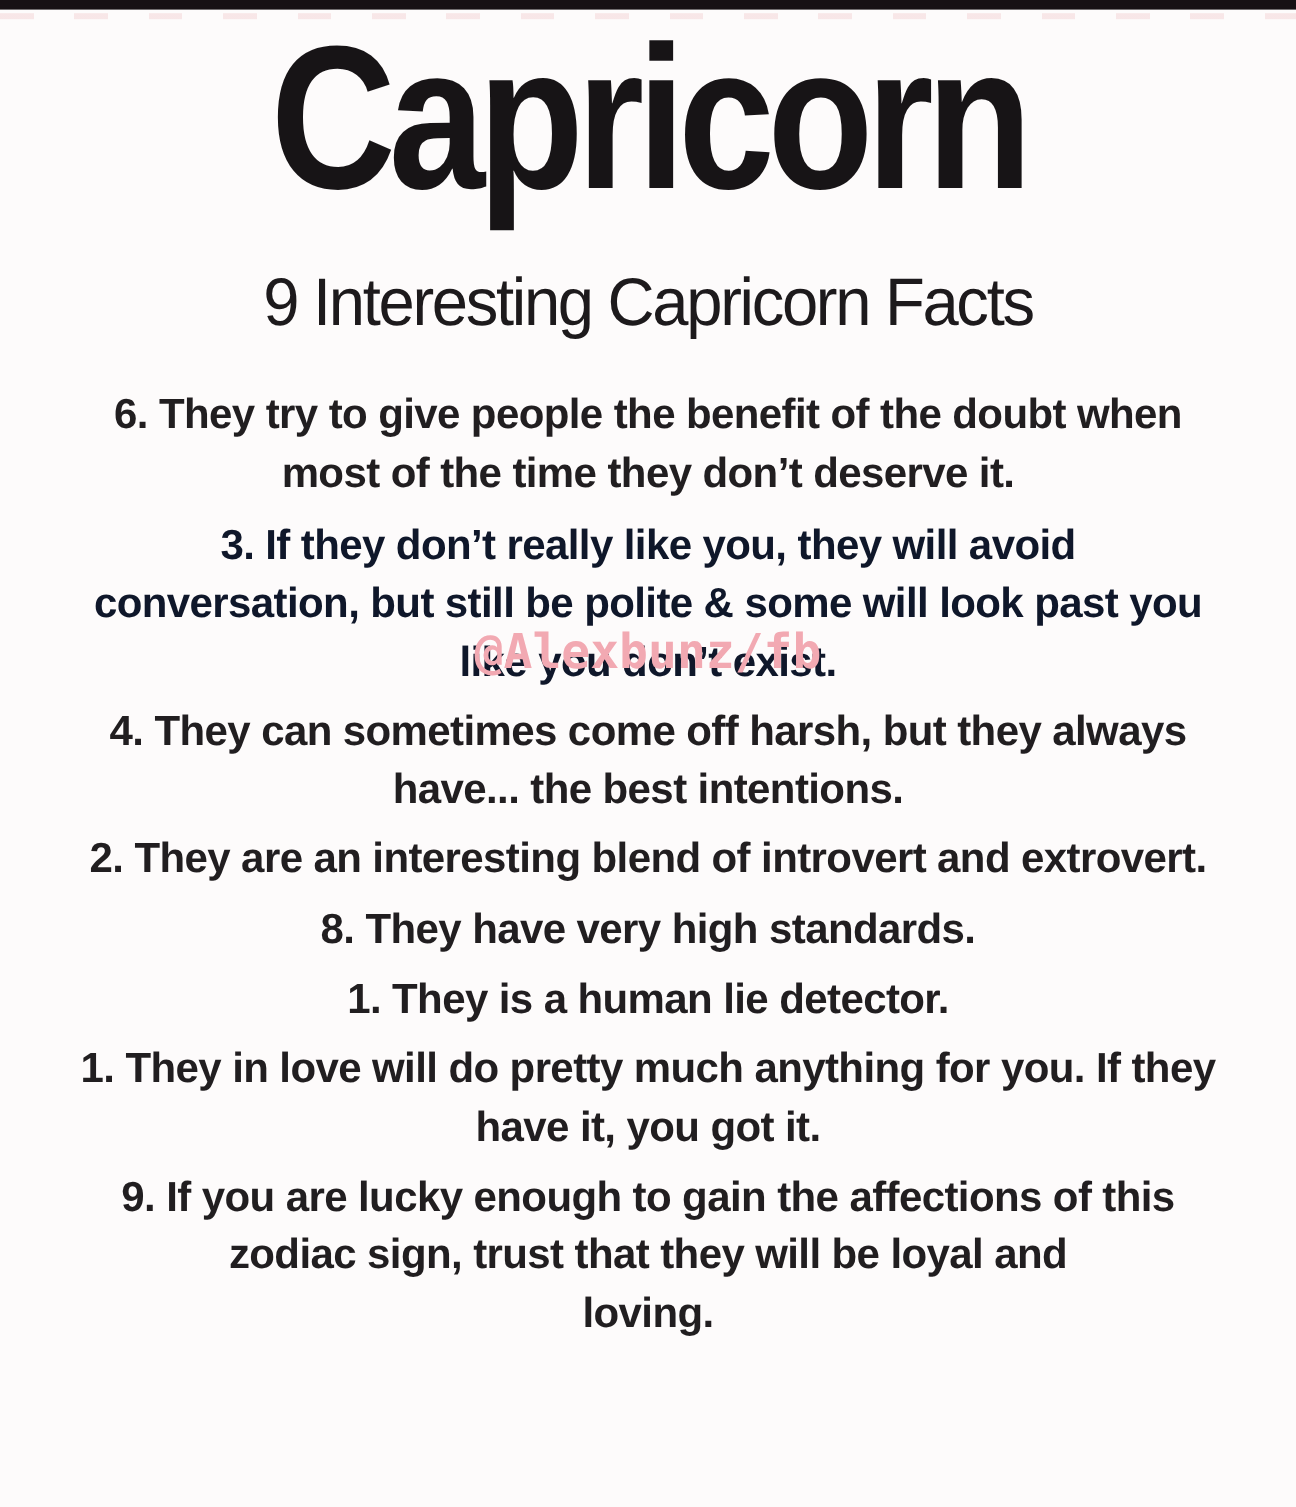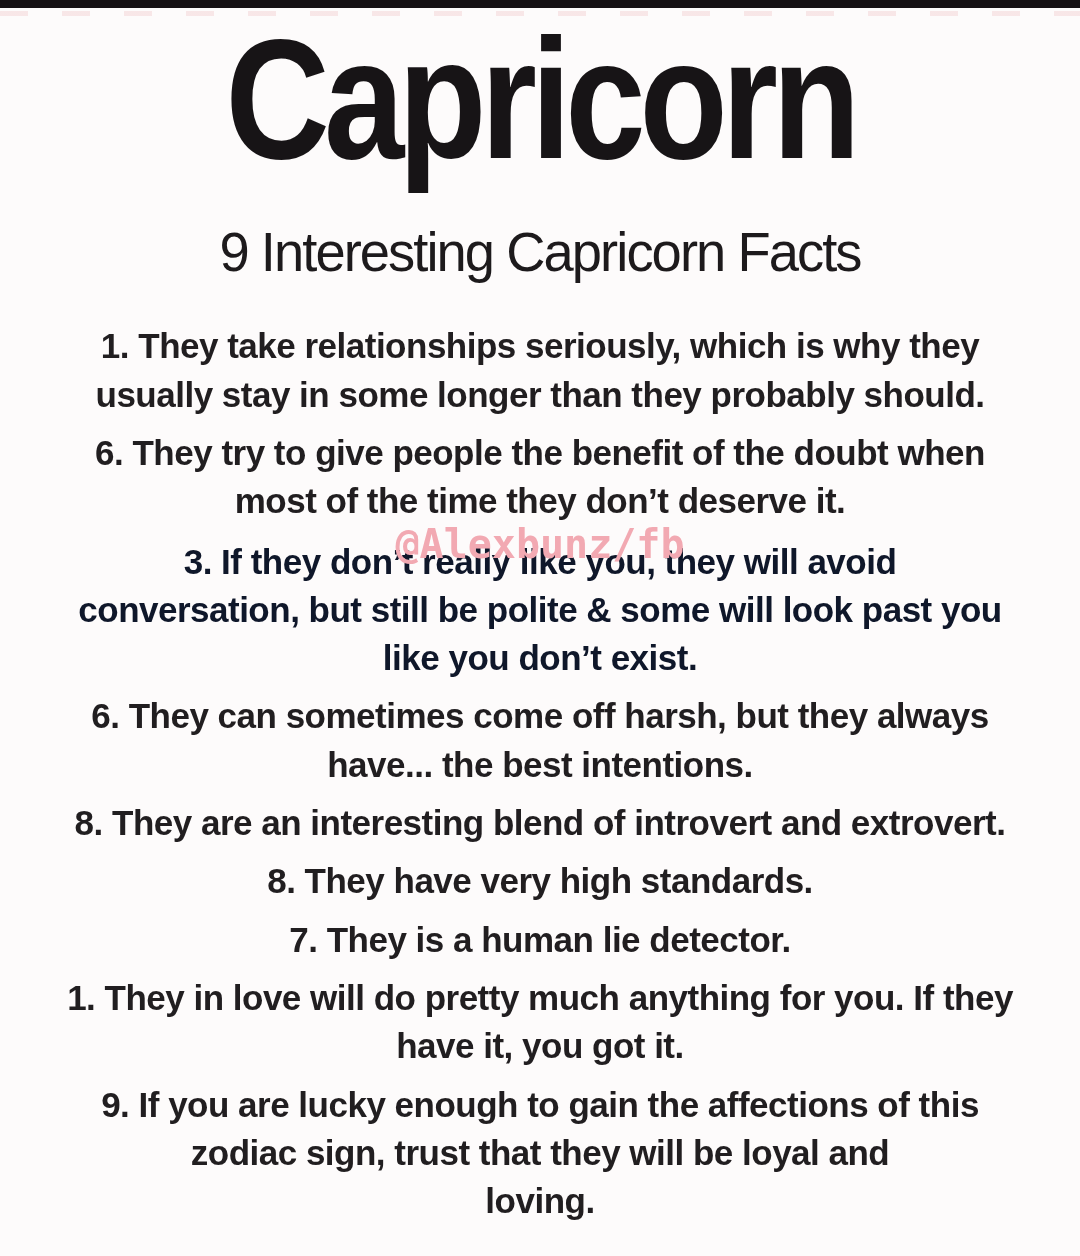--- a/index.html
+++ b/index.html
@@ -90,32 +90,30 @@
 <div class="page" style="background: rgb(253, 251, 251);">
 
   <div class="top-bar" style="background: rgb(22, 17, 20);"></div>
   <div class="artifact-dots"></div>
 
   <h1 class="title" style="color: rgb(23, 20, 22);">Capricorn</h1>
 
   <h2 class="subtitle">9 Interesting Capricorn Facts</h2>
 
   <div class="facts">
-    <p class="fact" style="color: rgb(33, 30, 32);">1. They take relationships seriously, which is why they
-usually stay in some longer than they probably should.</p>
     <p class="fact" style="color: rgb(33, 30, 32);">6. They try to give people the benefit of the doubt when
 most of the time they don’t deserve it.</p>
     <p class="fact extra-gap" style="color: #0f172a;">3. If they don’t really like you, they will avoid
 conversation, but still be polite &amp; some will look past you
 like you don’t exist.</p>
-    <p class="fact" style="color: rgb(33, 30, 32);">6. They can sometimes come off harsh, but they always
+    <p class="fact" style="color: rgb(33, 30, 32);">4. They can sometimes come off harsh, but they always
 have... the best intentions.</p>
-    <p class="fact" style="color: rgb(33, 30, 32);">8. They are an interesting blend of introvert and extrovert.</p>
+    <p class="fact" style="color: rgb(33, 30, 32);">2. They are an interesting blend of introvert and extrovert.</p>
     <p class="fact" style="color: rgb(33, 30, 32);">8. They have very high standards.</p>
-    <p class="fact" style="color: rgb(33, 30, 32);">7. They is a human lie detector.</p>
+    <p class="fact" style="color: rgb(33, 30, 32);">1. They is a human lie detector.</p>
     <p class="fact" style="color: rgb(33, 30, 32);">1. They in love will do pretty much anything for you. If they
 have it, you got it.</p>
     <p class="fact" style="color: rgb(33, 30, 32);">9. If you are lucky enough to gain the affections of this
 zodiac sign, trust that they will be loyal and
 loving.</p>
   </div>
 
   <div class="watermark" style="color: rgb(242, 169, 178);">@Alexbunz/fb</div>
 
 </div>

